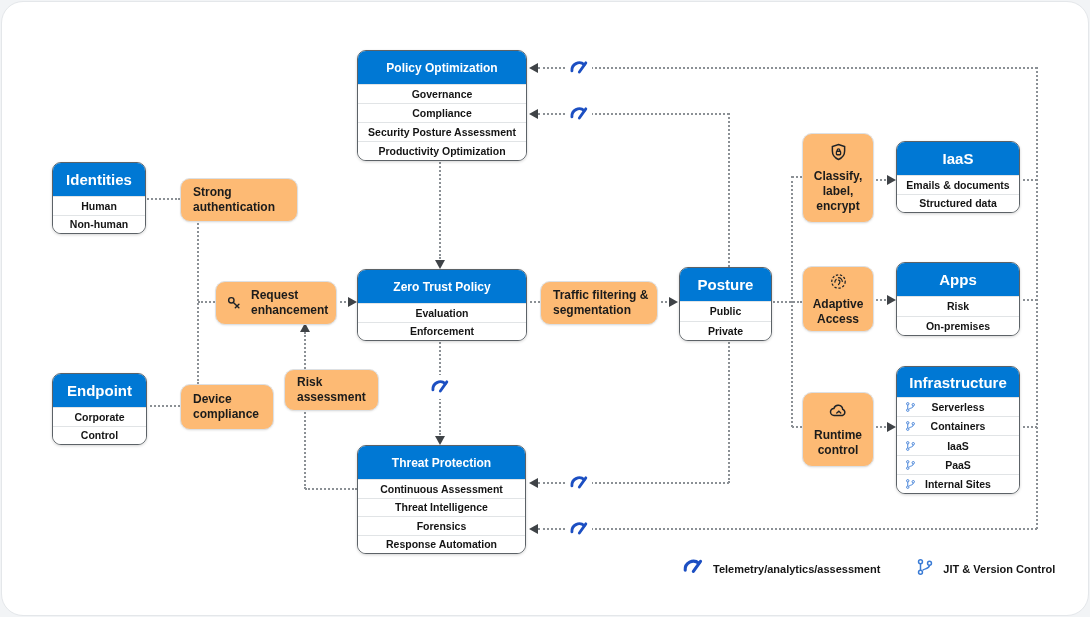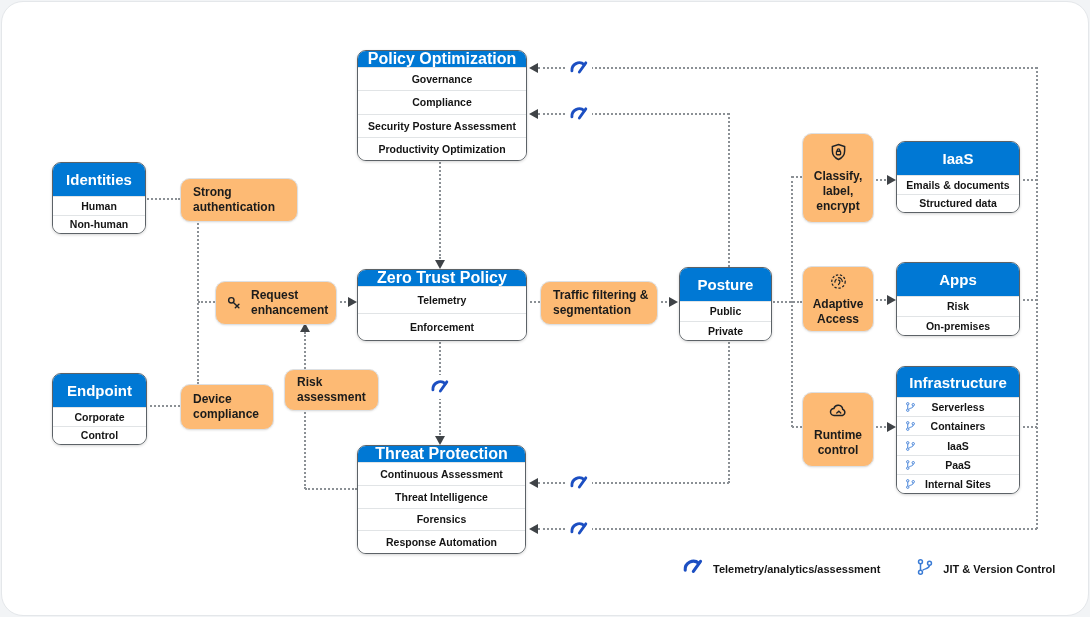--- a/index.html
+++ b/index.html
@@ -22,21 +22,21 @@
   }
   .bbox .hd{
     background:var(--blue);color:#fff;font-weight:bold;text-align:center;
     display:flex;align-items:center;justify-content:center;flex:0 0 auto;
   }
   .bbox .rw{
     border-top:1px solid #e1e4e6;display:flex;align-items:center;justify-content:center;
     font-size:10.5px;font-weight:bold;color:#141414;flex:1 1 auto;position:relative;background:#fff;
   }
   .bbox .rw:first-of-type{border-top:none;}
-  .hd16{font-size:16px;height:16px;} .hd15{font-size:15px;height:33px;}
+  .hd16{font-size:12px;height:33px;} .hd15{font-size:15px;height:33px;}
   
   .pbox{
     position:absolute;background:#fdba74;border:1px solid #dde0e3;border-radius:10px;
     box-shadow:0 1px 2px rgba(0,0,0,.07);
     font-size:12px;font-weight:bold;color:var(--ink);line-height:1.25;
     display:flex;align-items:center;
   }
   .pbox .txt{padding:0 8px 0 12px;}
   .pbox.center{flex-direction:column;justify-content:center;text-align:center;}
   .pbox.center .txt{padding:2px 4px 0 4px;}
@@ -174,21 +174,21 @@
   </div>
 
   <div class="bbox" style="left:50px;top:160px;width:92px;height:70px">
     <div class="hd hd15">Identities</div>
     <div class="rw">Human</div>
     <div class="rw">Non-human</div>
   </div>
 
   <div class="bbox" style="left:355px;top:267px;width:168px;height:70px">
     <div class="hd hd16">Zero Trust Policy</div>
-    <div class="rw">Telemetry</div>
+    <div class="rw">Evaluation</div>
     <div class="rw">Enforcement</div>
   </div>
 
   <div class="bbox" style="left:677px;top:265px;width:91px;height:72px">
     <div class="hd hd15">Posture</div>
     <div class="rw">Public</div>
     <div class="rw">Private</div>
   </div>
 
   <div class="bbox" style="left:50px;top:371px;width:93px;height:70px">

